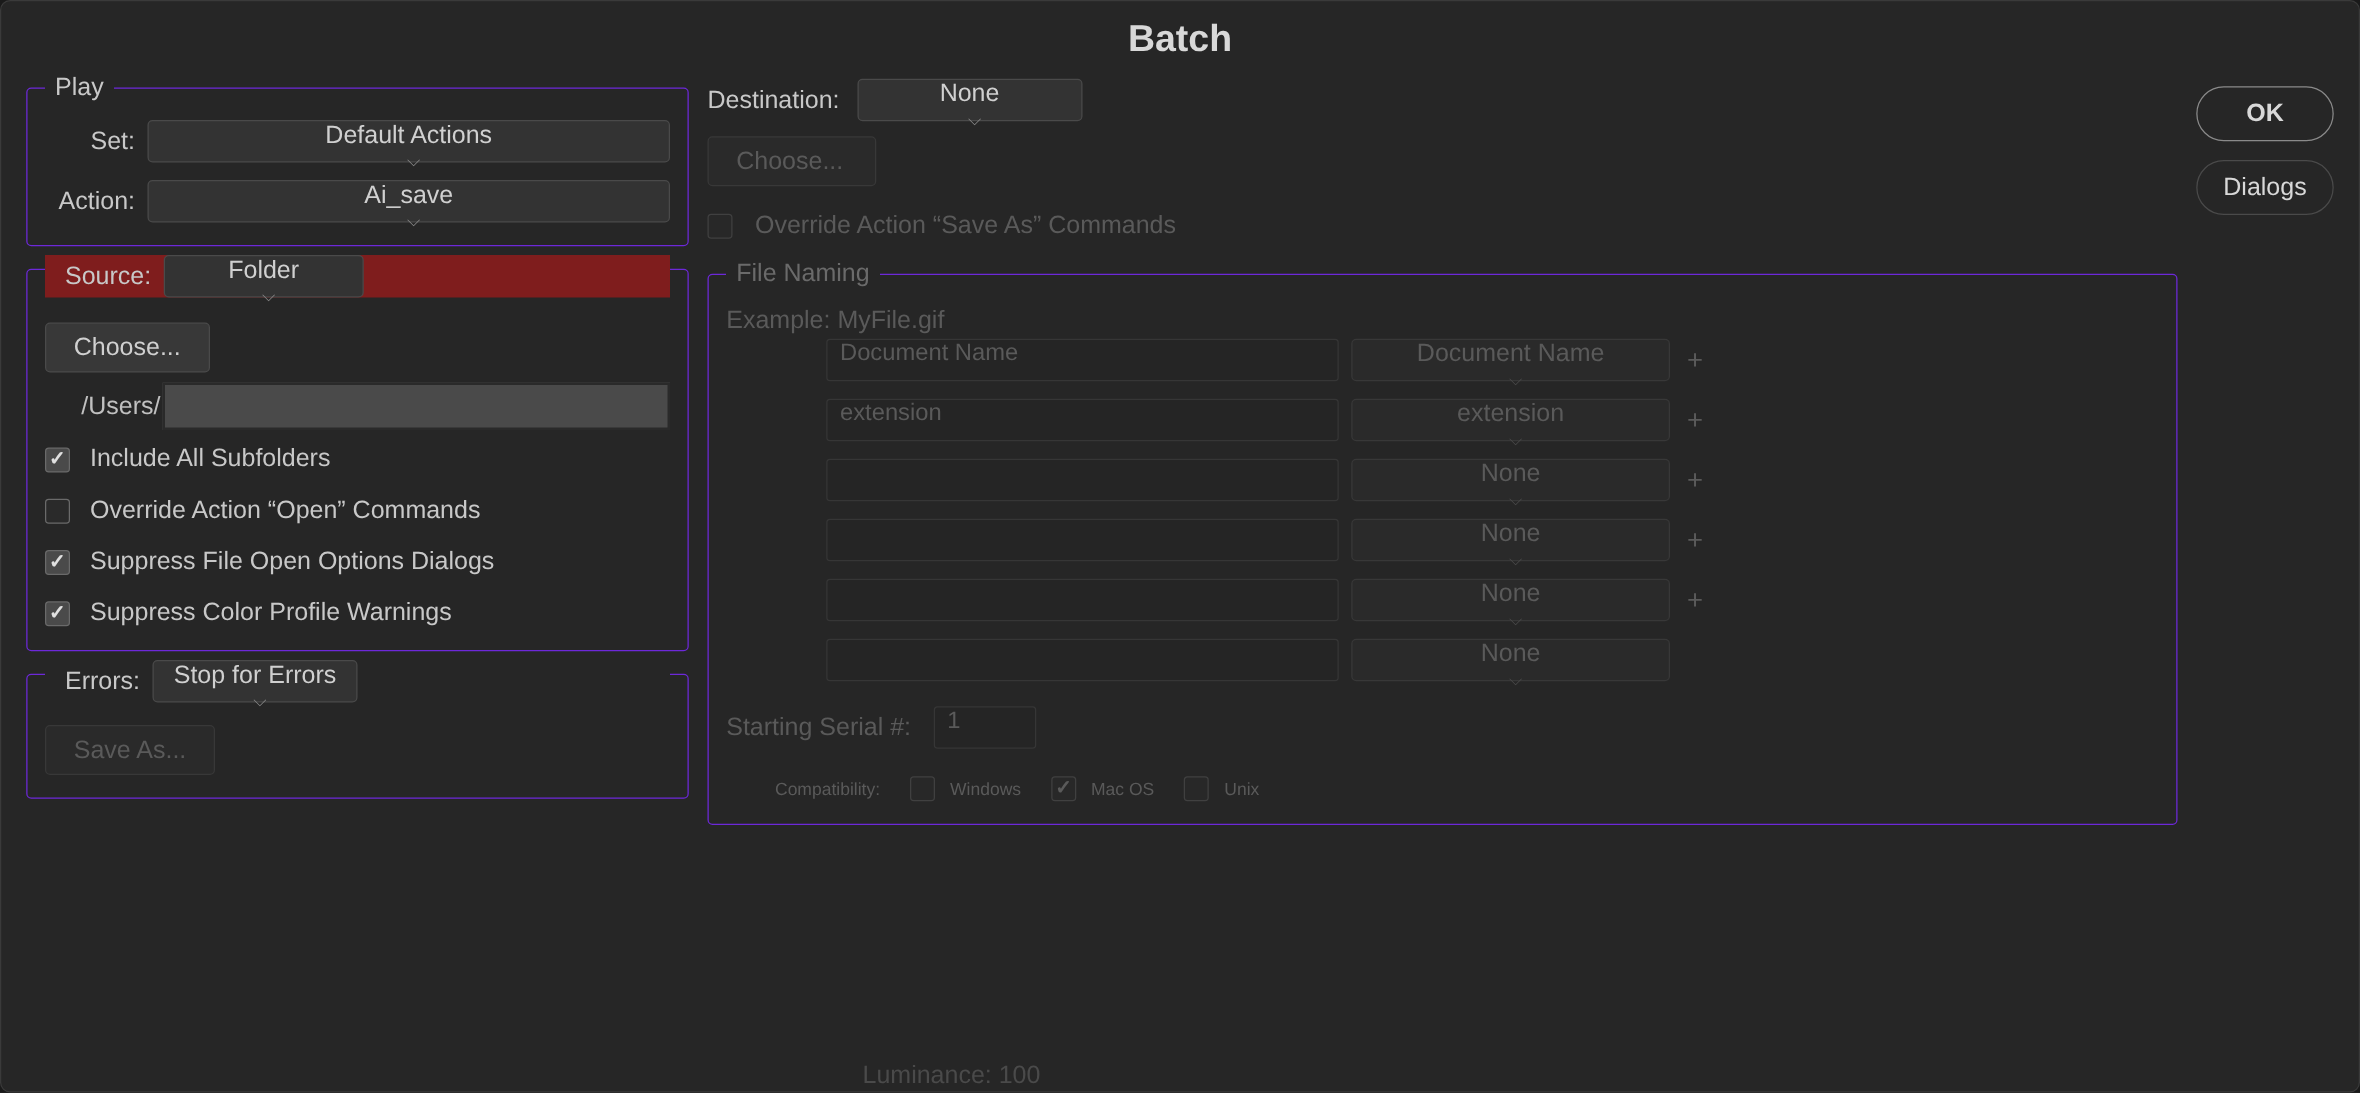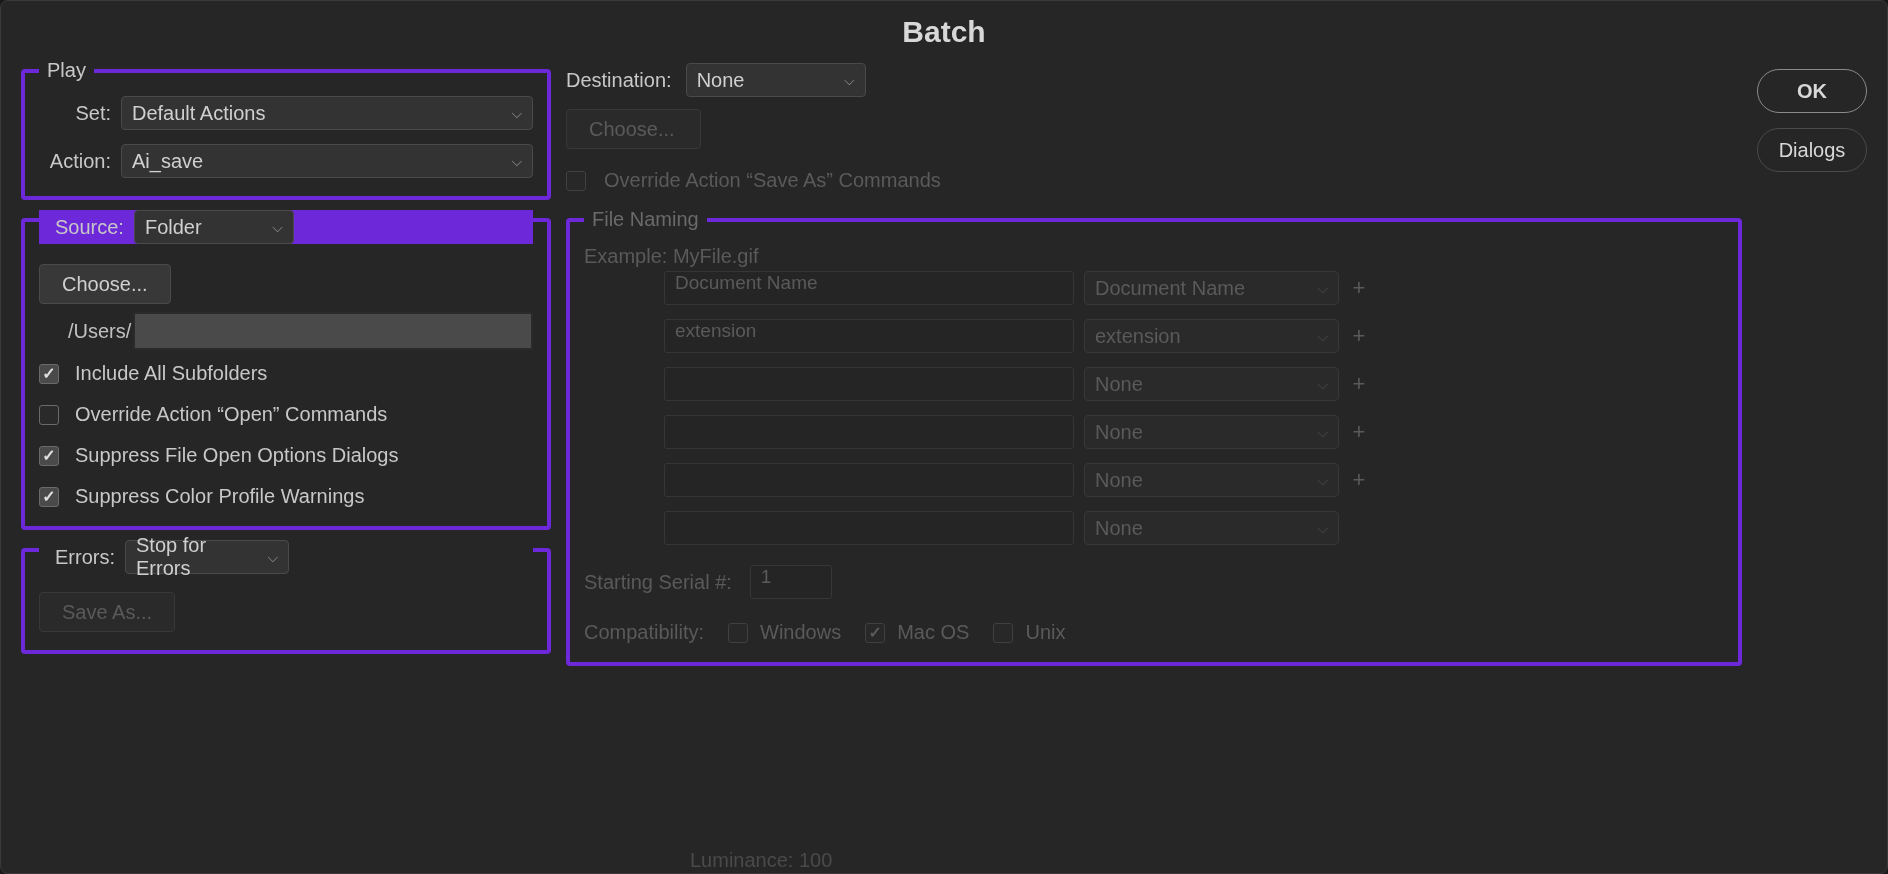--- a/index.html
+++ b/index.html
@@ -51,21 +51,21 @@
     }
     .right-col {
       width: 110px;
       padding-top: 10px;
       display: flex;
       flex-direction: column;
       gap: 15px;
     }
 
     fieldset {
-      border: 4px solid #6d28d9;
+      border: 1px solid #6d28d9;
       border-radius: 4px;
       padding: 14px 14px 18px 14px;
       position: relative;
     }
     legend {
       padding: 0 8px;
       font-size: 20px;
       color: #c8c8c8;
     }
 
@@ -88,20 +88,21 @@
       border: 1px solid #4a4a4a;
       border-radius: 4px;
       height: 34px;
       display: flex;
       align-items: center;
       justify-content: space-between;
       padding: 0 10px;
       font-size: 20px;
       color: #d0d0d0;
       cursor: pointer;
+      flex-direction: column;
     }
     .select.disabled {
       background: #2a2a2a;
       color: #5a5a5a;
       border-color: #383838;
       cursor: default;
     }
     .chevron {
       font-size: 14px;
       color: #888;
@@ -260,22 +261,23 @@
       gap: 18px;
       margin-top: 20px;
       font-size: 20px;
       color: #5a5a5a;
     }
     .compat-row {
       display: flex;
       align-items: center;
       gap: 24px;
       margin-top: 22px;
-      font-size: 20px;
-      color: #5a5a5a;
+      font-size: 14px;
+      color: #5a5a5a;
+      margin-left: 39px;
     }
     .compat-row .check-item {
       display: flex;
       align-items: center;
       gap: 12px;
     }
 
     .saveas-check {
       display: flex;
       align-items: center;
@@ -318,21 +320,21 @@
           <span class="label" style="width:72px">Action:</span>
           <div class="select" style="flex:1">
             <span>Ai_save</span>
             <span class="chevron">⌵</span>
           </div>
         </div>
       </fieldset>
 
       <fieldset style="padding-top:0">
         <legend style="padding:0"></legend>
-        <div class="row" style="margin-top:-12px; margin-bottom:20px; background:#6d28d9;">
+        <div class="row" style="margin-top:-12px; margin-bottom:20px; background:#7f1d1d;">
           <span class="label" style="padding-left:16px">Source:</span>
           <div class="select" style="width:160px">
             <span>Folder</span>
             <span class="chevron">⌵</span>
           </div>
         </div>
 
         <div class="btn">
           <span>Choose...</span>
         </div>

